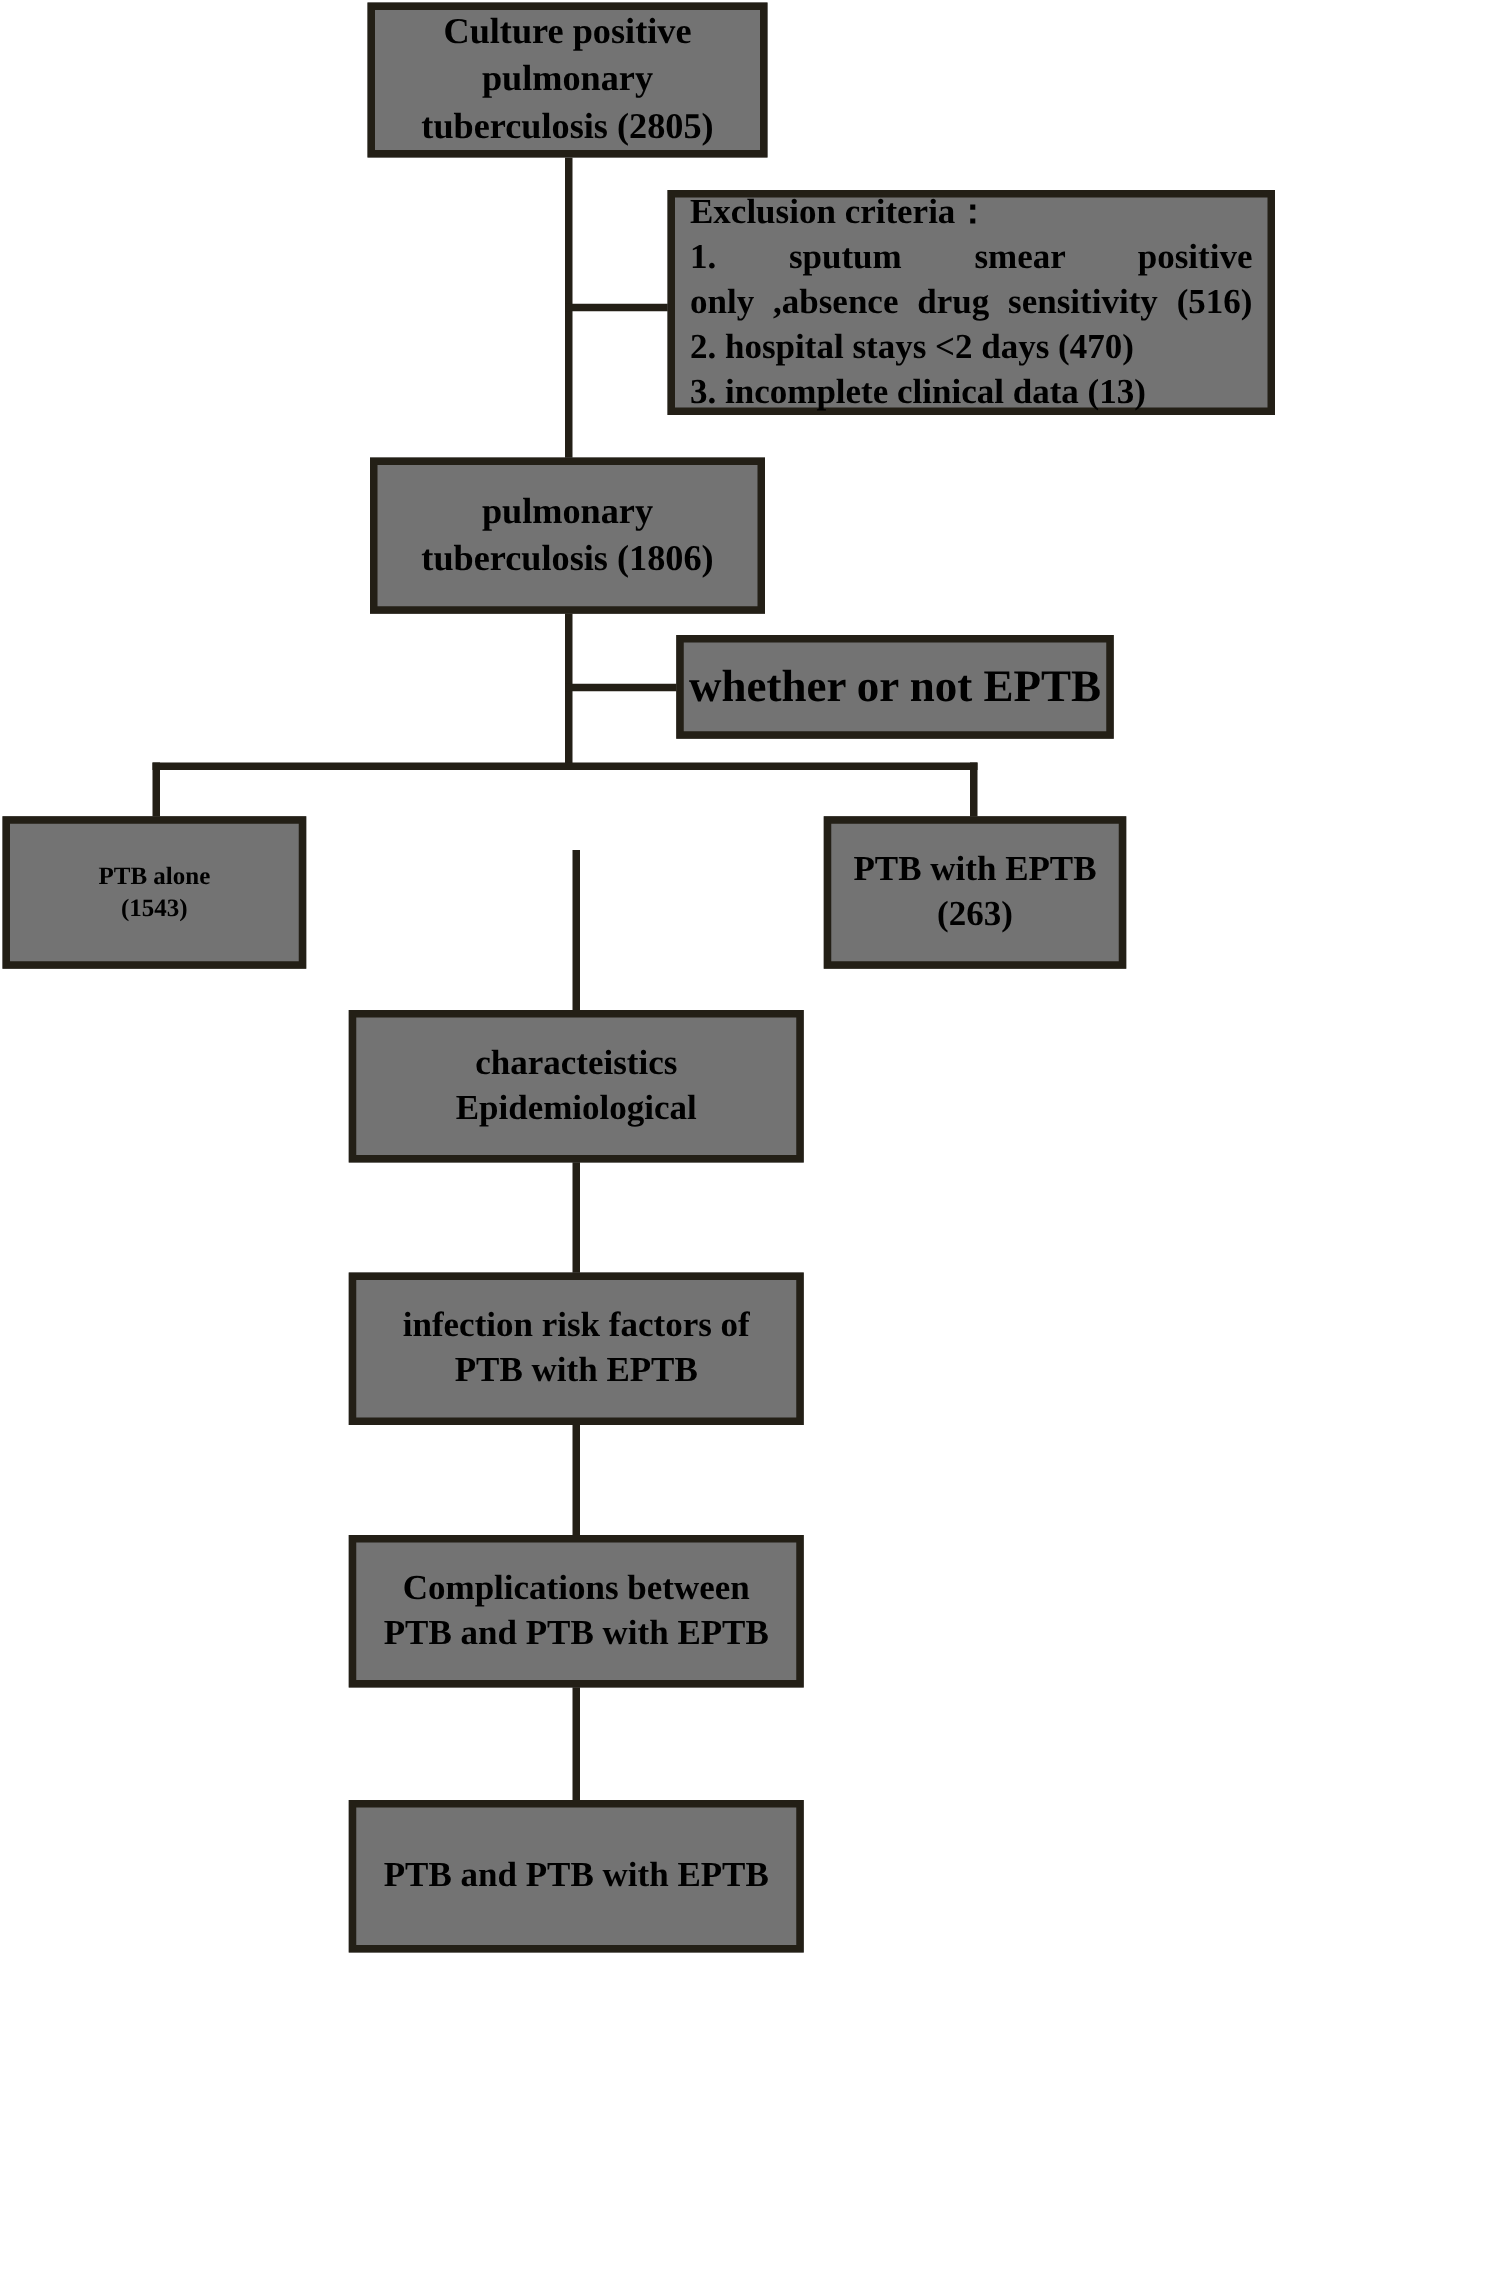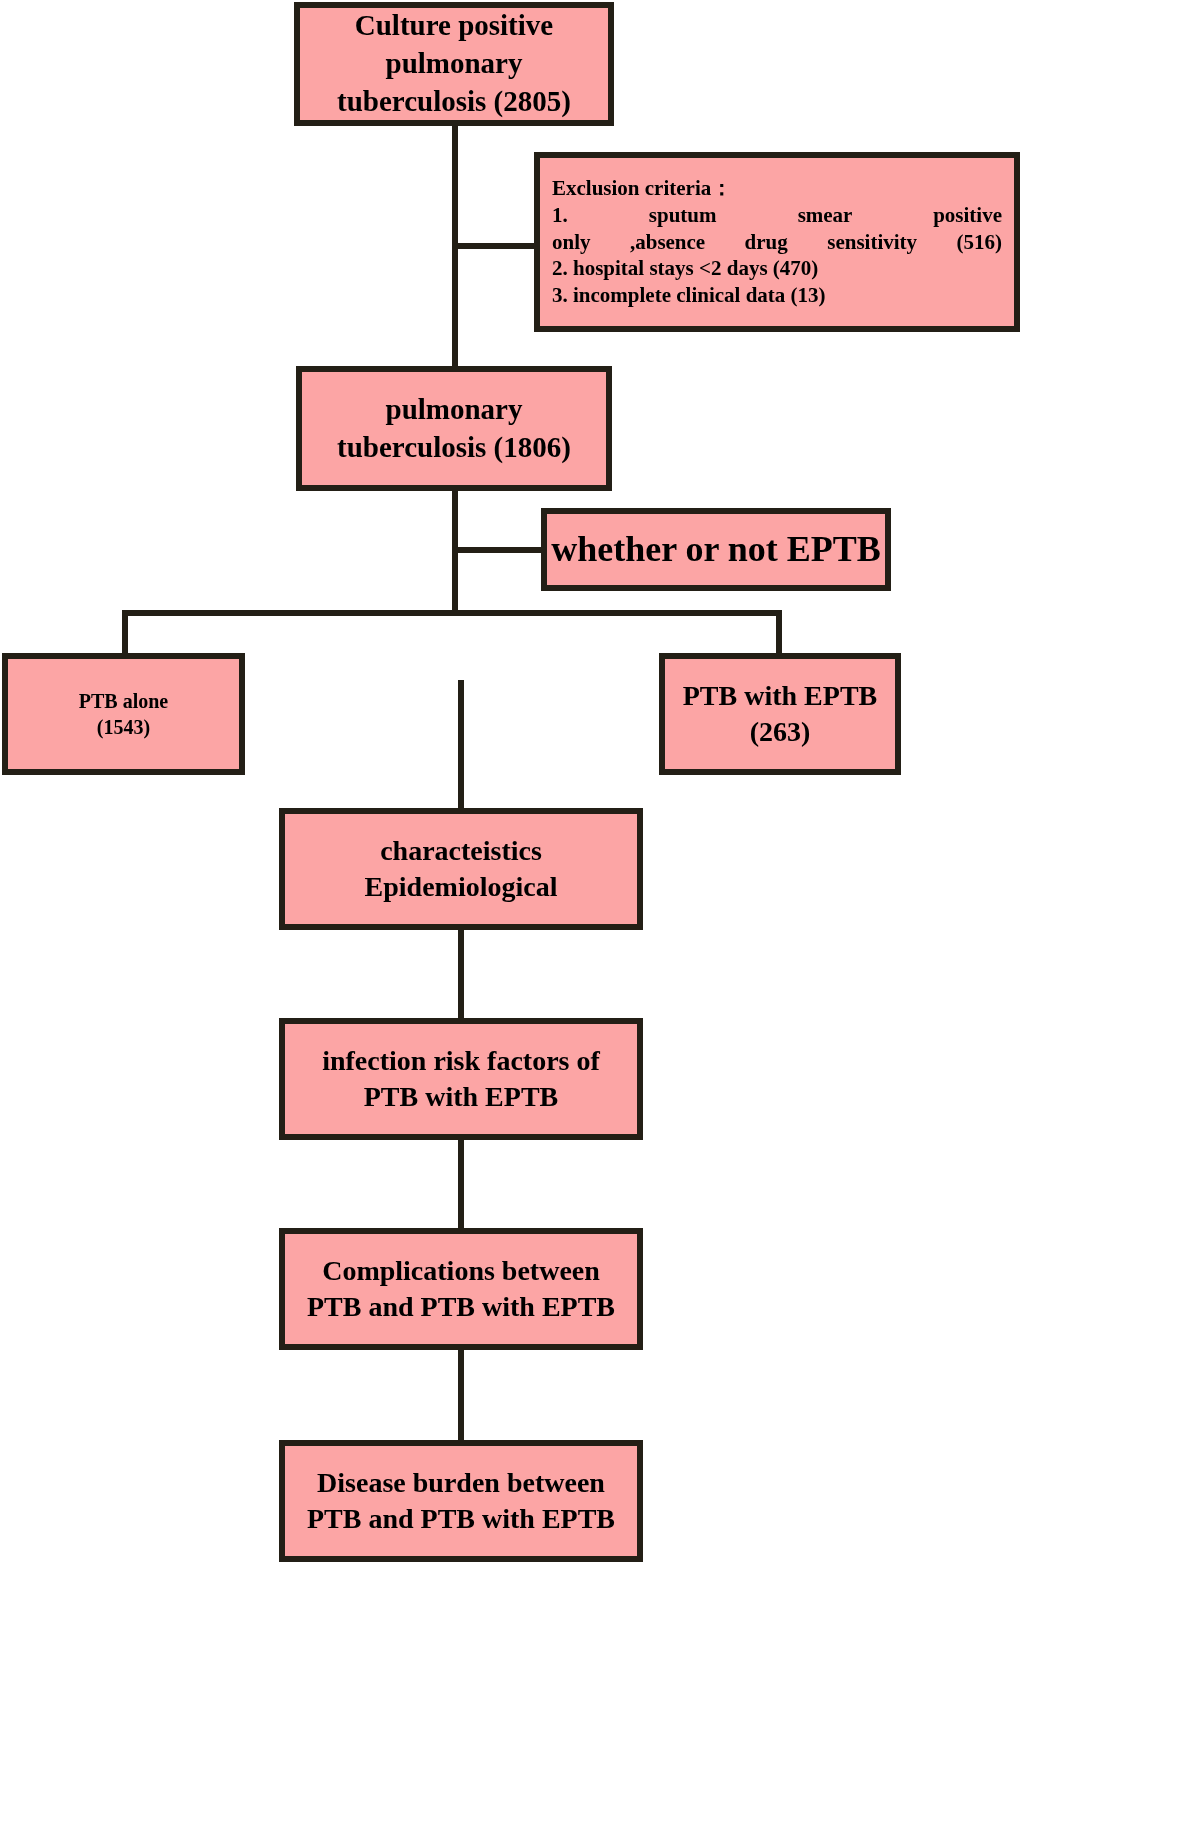--- a/index.html
+++ b/index.html
@@ -14,21 +14,21 @@
     position: relative;
     width: 1200px;
     height: 1832px;
     background: #ffffff;
     overflow: hidden;
   }
   .box {
     position: absolute;
     box-sizing: border-box;
     border: 6px solid #231f16;
-    background: #fca5a5;
+    background: #737373;
     display: flex;
     flex-direction: column;
     justify-content: center;
     align-items: center;
     text-align: center;
     font-weight: bold;
     color: #000000;
     z-index: 3;
   }
   .box .line-txt {
@@ -39,21 +39,21 @@
   .line {
     position: absolute;
     background: #231f16;
     z-index: 1;
   }
   .v { width: 6px; }
   .h { height: 6px; }
 
   
   #box-culture      { left: 294px; top: 2px;    width: 320px; height: 124px; font-size: 29px; }
-  #box-exclusion    { left: 534px; top: 152px;  width: 486px; height: 180px; font-size: 21px;
+  #box-exclusion    { left: 534px; top: 152px;  width: 486px; height: 180px; font-size: 28px;
                       align-items: stretch; justify-content: center; text-align: left;
                       padding: 6px 12px 6px 12px; }
   #box-exclusion .line-txt { text-align: justify; text-align-last: justify; line-height: 1.28; }
   #box-exclusion .line-txt.no-just { text-align: left; text-align-last: left; }
   #box-ptb1806      { left: 296px; top: 366px;  width: 316px; height: 125px; font-size: 29px; }
   #box-whether      { left: 541px; top: 508px;  width: 350px; height: 83px;  font-size: 36px; }
   #box-ptbalone     { left: 2px;   top: 653px;  width: 243px; height: 122px; font-size: 20px; }
   #box-ptbeptb      { left: 659px; top: 653px;  width: 242px; height: 122px; font-size: 28px; }
   #box-epi          { left: 279px; top: 808px;  width: 364px; height: 122px; font-size: 28px; }
   #box-risk         { left: 279px; top: 1018px; width: 364px; height: 122px; font-size: 28px; }
@@ -132,17 +132,16 @@
     <span class="line-txt">infection risk factors of</span>
     <span class="line-txt">PTB with EPTB</span>
   </div>
 
   <div class="box" id="box-compl">
     <span class="line-txt">Complications between</span>
     <span class="line-txt">PTB and PTB with EPTB</span>
   </div>
 
   <div class="box" id="box-burden">
-    <span class="line-txt">Disease burden between</span>
     <span class="line-txt">PTB and PTB with EPTB</span>
   </div>
 
 </div>
 
 </body></html>

